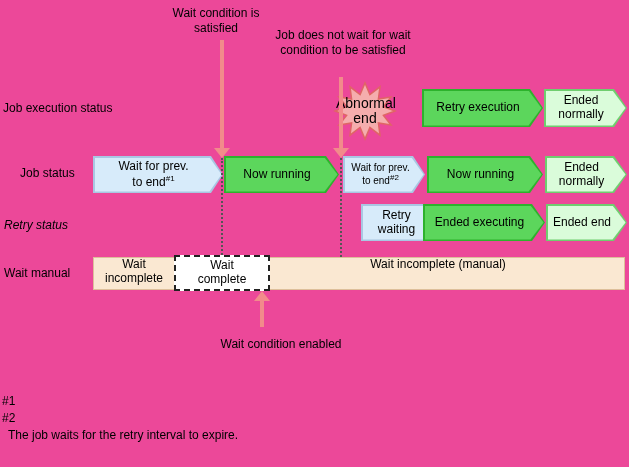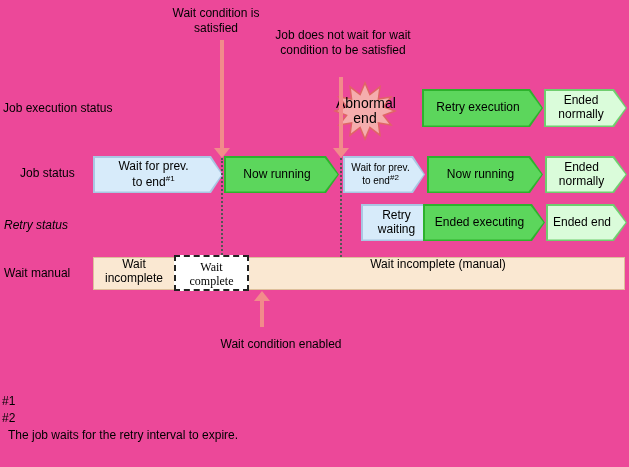--- a/index.html
+++ b/index.html
@@ -36,23 +36,23 @@
         border-left:8px solid transparent;border-right:8px solid transparent;
         border-bottom:10px solid var(--pink,#f28b8b);}
 
   .dotline{position:absolute;width:0;border-left:2px dotted #555;z-index:1;}
 
   
   .waitbar{position:absolute;left:93px;top:257px;width:532px;height:33px;box-sizing:border-box;
         background:var(--tan-fill,#fae8d2);border:1px solid var(--tan-stroke,#ddbf9a);}
   .waitbar .seg{position:absolute;top:0;bottom:0;display:flex;align-items:flex-start;
         justify-content:center;text-align:center;font-size:12px;line-height:1.15;}
-  .dashbox{position:absolute;left:174px;top:255px;width:75px;height:36px;box-sizing:border-box;
-        background:#fff;border:2px dashed #222;z-index:2;display:flex;align-items:flex-end;
-        justify-content:center;text-align:center;font-size:12px;line-height:1.15;font-family:Liberation Serif, serif;}
+  .dashbox{position:absolute;left:174px;top:255px;width:96px;height:36px;box-sizing:border-box;
+        background:#fff;border:2px dashed #222;z-index:2;display:flex;align-items:center;
+        justify-content:center;text-align:center;font-size:12px;line-height:1.15;}
 
   
   .star{position:absolute;left:333px;top:81px;width:64px;height:60px;z-index:2;
         display:flex;align-items:center;justify-content:center;text-align:center;}
   .star svg{position:absolute;inset:0;}
   .star svg polygon{fill:var(--star-fill,#f5adad);stroke:var(--star-stroke,#e06565);stroke-width:1.5;}
   .star .txt{position:relative;z-index:1;font-size:14px;line-height:1.1;}
 
   .footnotes{position:absolute;left:2px;top:393px;font-size:12px;line-height:17px;}
   .footnotes .ftext{padding-left:6px;}

